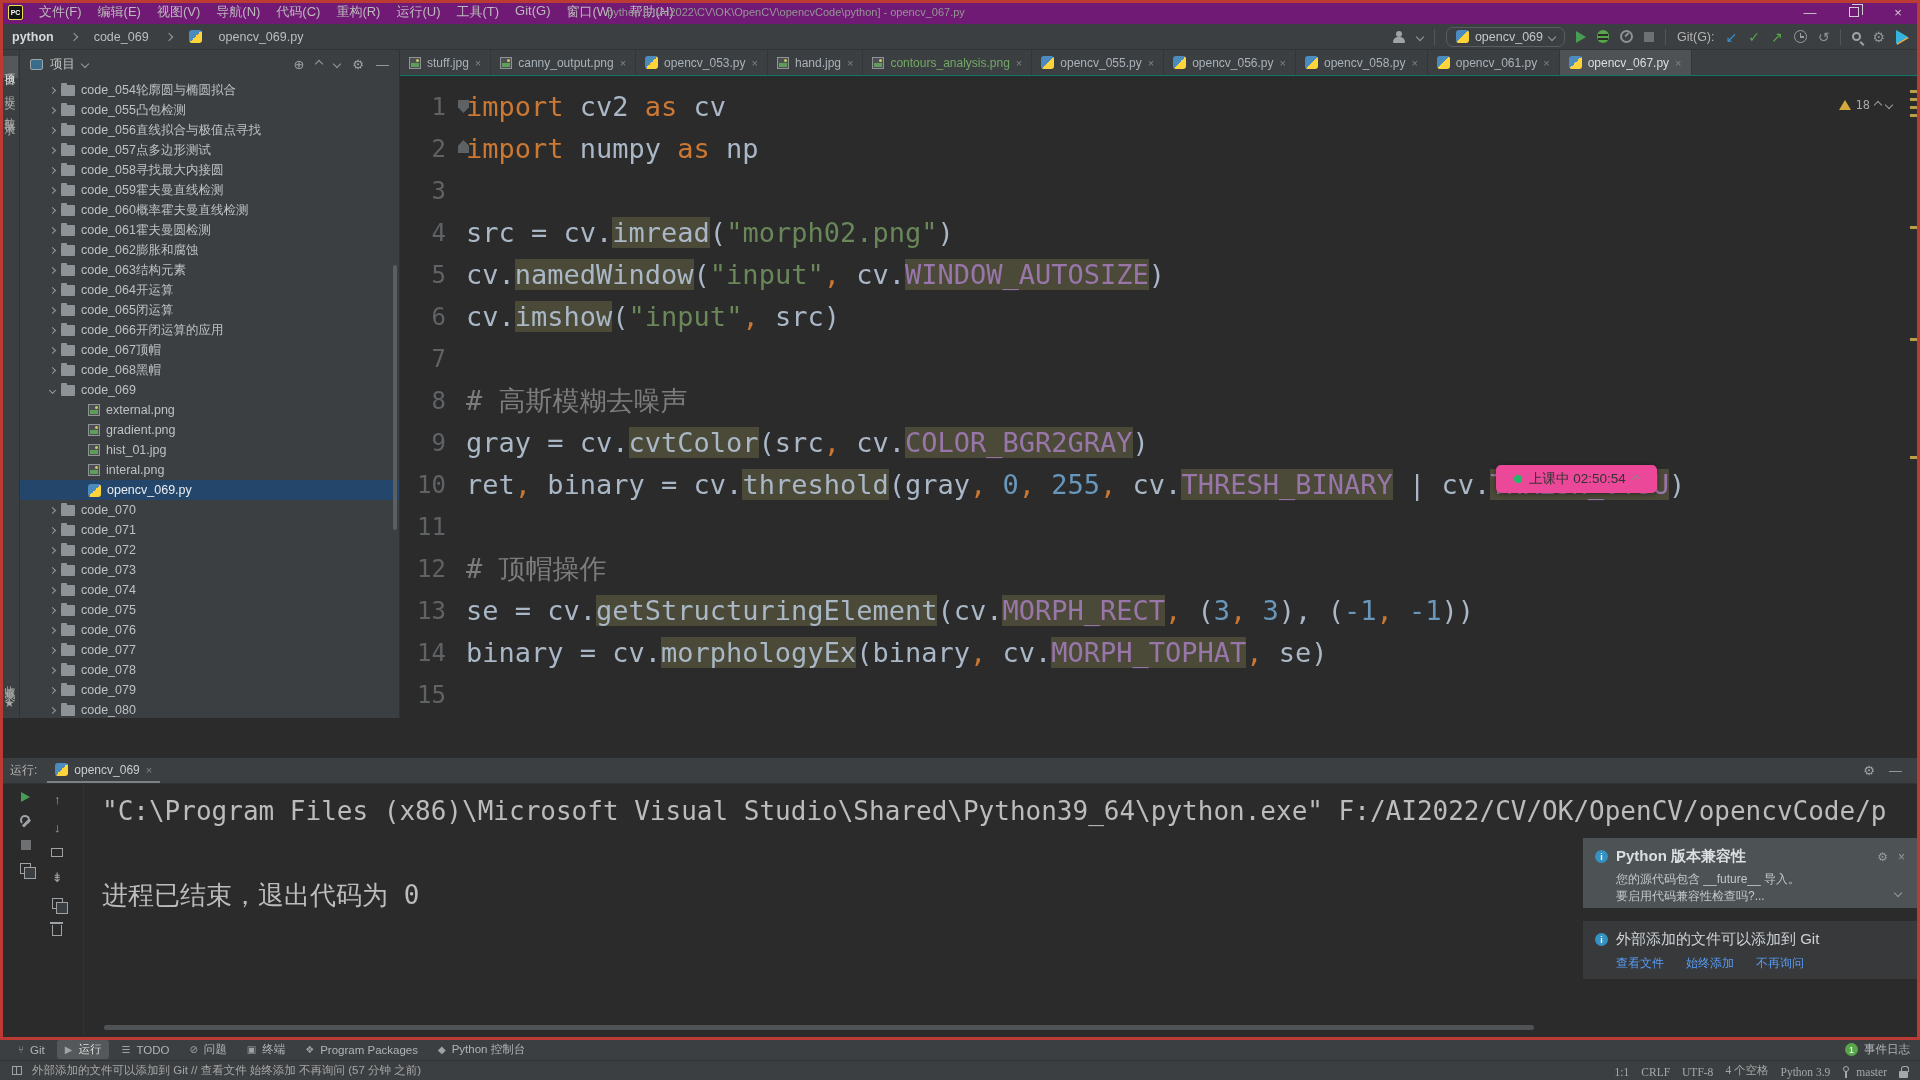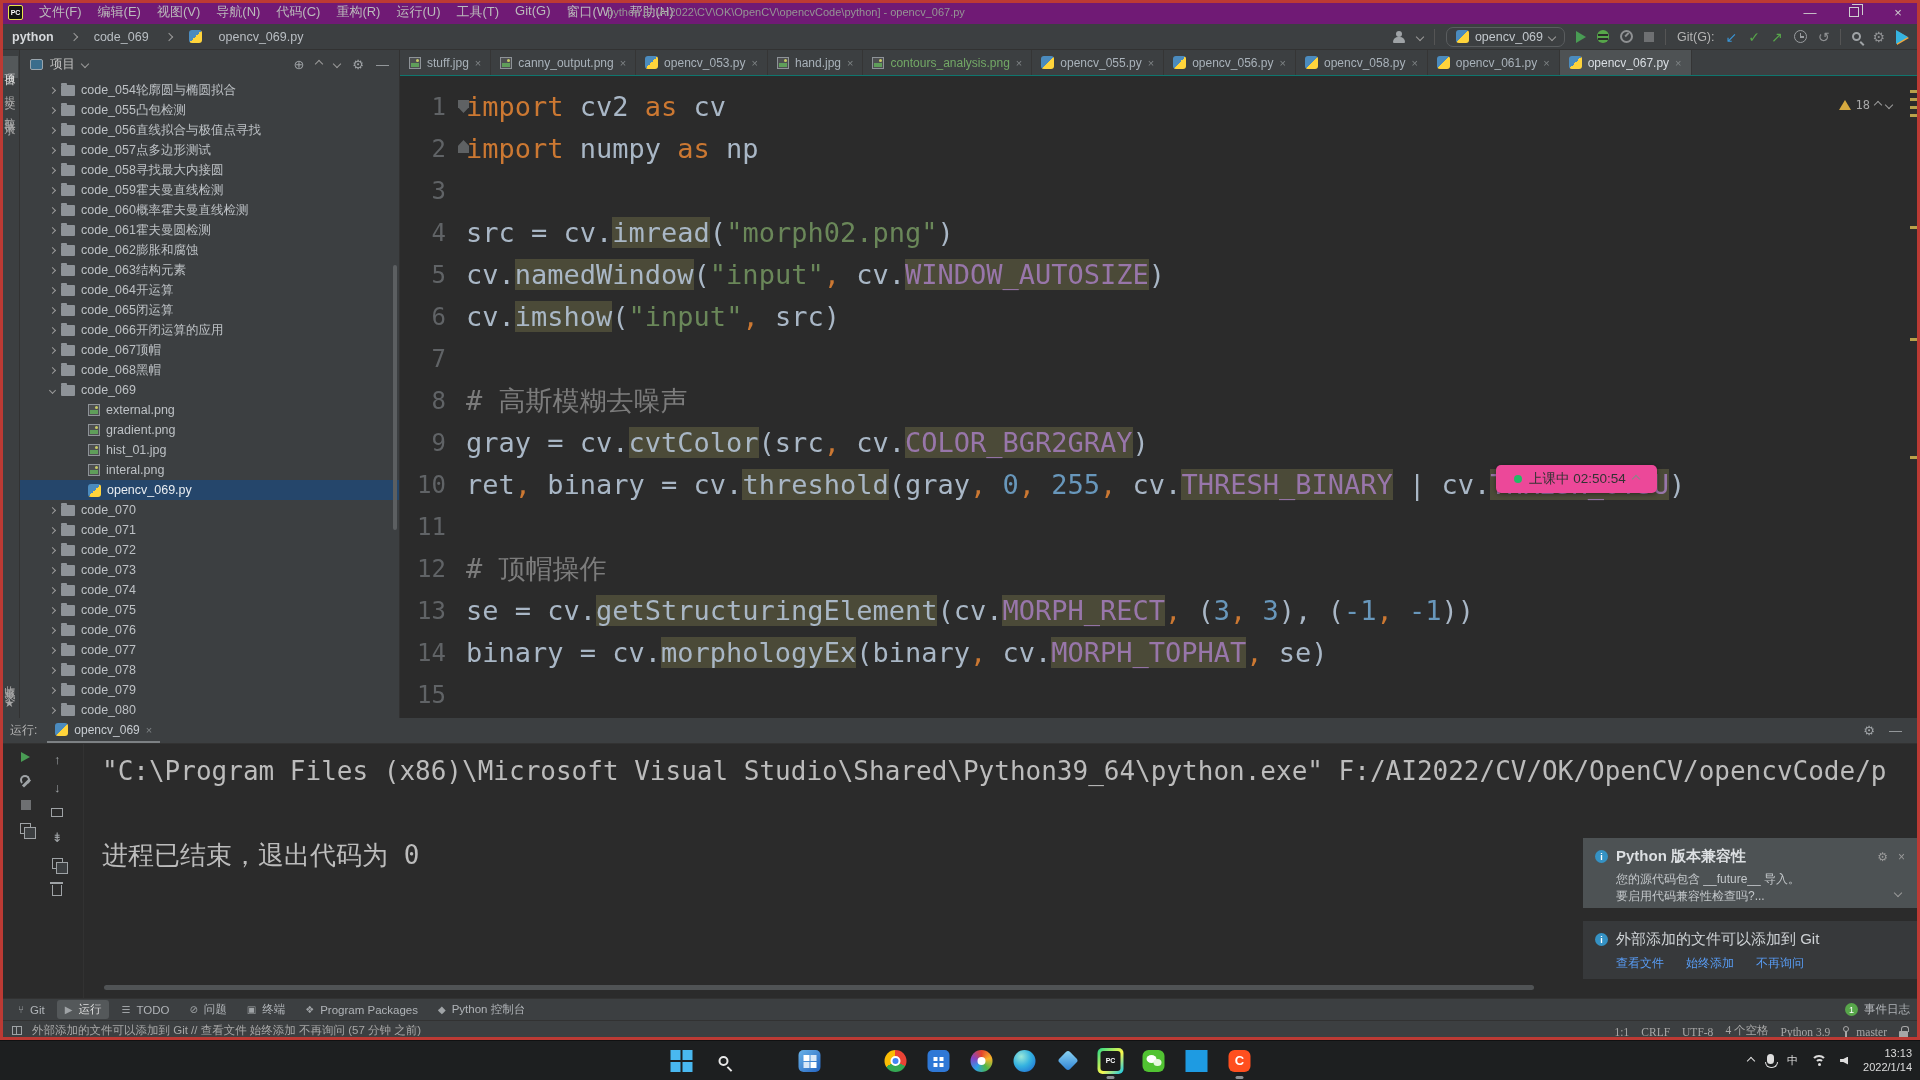--- a/index.html
+++ b/index.html
@@ -89,21 +89,21 @@
   .inspections{position:absolute;top:8px;right:28px;display:flex;align-items:center;gap:5px;font-size:12px;color:#a8a8a8;z-index:10;}
   .warn-tri{width:0;height:0;border-style:solid;border-width:0 6px 10px 6px;border-color:transparent transparent #d6a93f transparent;}
   .stripe-marks{position:absolute;right:0;top:0;bottom:0;width:12px;}
   .mark{position:absolute;right:3px;width:7px;height:3px;background:#b8a14a;}
   .class-pill{position:absolute;left:1096px;top:389px;height:28px;background:#ec4899;border-radius:5px;
               display:flex;align-items:center;gap:7px;padding:0 18px;color:#333;font-size:13.5px;z-index:20;
               box-shadow:0 1px 5px rgba(0,0,0,.45);font-family:"Liberation Sans","DejaVu Sans",sans-serif;white-space:nowrap;}
   .gdot{width:8px;height:8px;border-radius:50%;background:#21ba66;}
   .class-pill .chev{border-color:#888;}
   
-  .runpanel{height:280px;background:#2b2b2b;display:flex;flex-direction:column;position:relative;z-index:2;}
+  .runpanel{height:280px;background:#2b2b2b;display:flex;flex-direction:column;position:relative;z-index:2;margin-top:40px;}
   .run-header{height:26px;background:#3c3f41;border-bottom:1px solid #323232;display:flex;align-items:center;gap:10px;padding:0 10px;font-size:12px;color:#bbb;}
   .run-label{color:#b5b5b5;}
   .run-tab{display:flex;align-items:center;gap:6px;height:100%;padding:0 8px;border-bottom:2px solid #7d8184;color:#c8cdd2;}
   .rh-icons{margin-left:auto;display:flex;align-items:center;gap:14px;color:#9fa3a6;font-size:13px;padding-right:8px;}
   .run-body{flex:1;display:flex;position:relative;min-height:0;}
   .run-gutter{width:84px;border-right:1px solid #323232;display:flex;justify-content:space-evenly;padding-top:8px;}
   .rg-col{display:flex;flex-direction:column;align-items:center;gap:13px;color:#9fa3a6;font-size:13px;}
   .i-wrench{width:12px;height:12px;position:relative;}
   .i-wrench:before{content:"";position:absolute;left:5px;top:3px;width:3px;height:10px;background:#9fa3a6;transform:rotate(45deg);}
   .i-wrench:after{content:"";position:absolute;left:0;top:0;width:6px;height:6px;border:2px solid #9fa3a6;border-radius:50%;border-bottom-color:transparent;}

